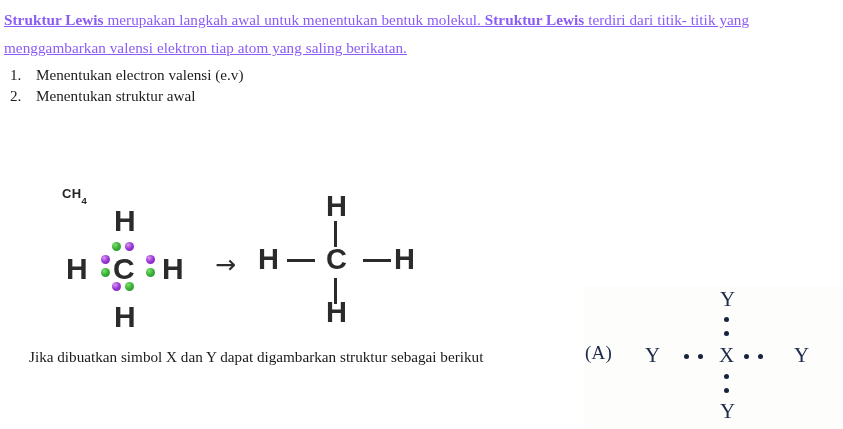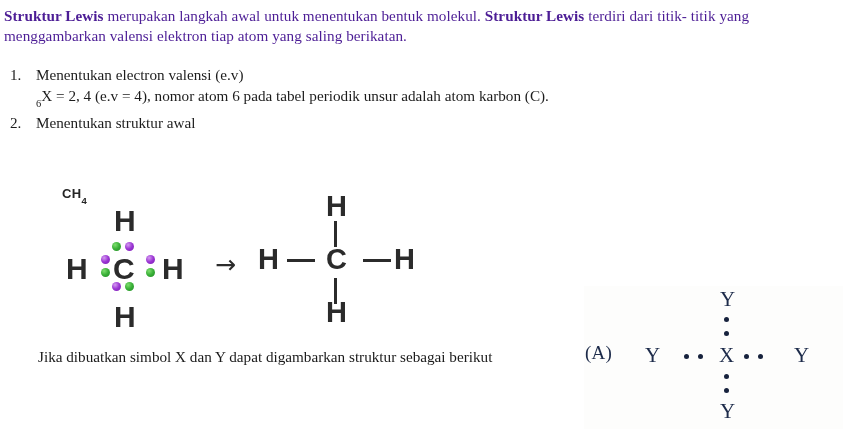--- a/index.html
+++ b/index.html
@@ -14,23 +14,24 @@
     overflow: hidden;
   }
 
   
   .intro {
     position: absolute;
     left: 4px;
     top: 6px;
     width: 836px;
     font-size: 15.2px;
-    line-height: 20px;
-    color: #4c1d95;
+    line-height: 28px;
+    color: #8b5cf6;
     letter-spacing: 0.05px;
+    text-decoration: underline;
   }
   .intro b { font-weight: 700; }
 
   
   .steps {
     position: absolute;
     left: 4px;
     top: 64px;
     width: 700px;
     font-size: 15.2px;
@@ -121,21 +122,21 @@
   .bond-v { width: 2.5px; height: 26px; }
   .bond-h { height: 2.5px; width: 28px; }
   .b-up    { left: 76px; top: 29px; }
   .b-down  { left: 76px; top: 86px; }
   .b-left  { left: 29px; top: 67px; }
   .b-right { left: 105px; top: 67px; }
 
   
   .caption {
     position: absolute;
-    left: 38px;
+    left: 29px;
     top: 346px;
     font-size: 15.2px;
     line-height: 21px;
     color: #1a1a1a;
   }
 
   
   .answer-zone {
     position: absolute;
     left: 584px;
@@ -189,21 +190,20 @@
 <div class="intro">
   <b>Struktur Lewis</b><span> merupakan langkah awal untuk menentukan bentuk molekul. </span><b>Struktur Lewis</b><span> terdiri dari titik- titik yang menggambarkan valensi elektron tiap atom yang saling berikatan.</span>
 </div>
 
 <div class="steps">
 
   <div class="step-row">
     <div class="step-num">1.</div>
     <div class="step-body">Menentukan electron valensi (e.v)</div>
   </div>
-  <div class="sub-line"><span class="sub">6</span><span>X = 2, 4 (e.v = 4), nomor atom 6 pada tabel periodik unsur adalah atom karbon (C).</span></div>
 
   <div class="step-row">
     <div class="step-num">2.</div>
     <div class="step-body">Menentukan struktur awal</div>
   </div>
 </div>
 
 <div class="ch4-label"><span>CH</span><span class="s">4</span></div>
 
 <div class="lewis">

